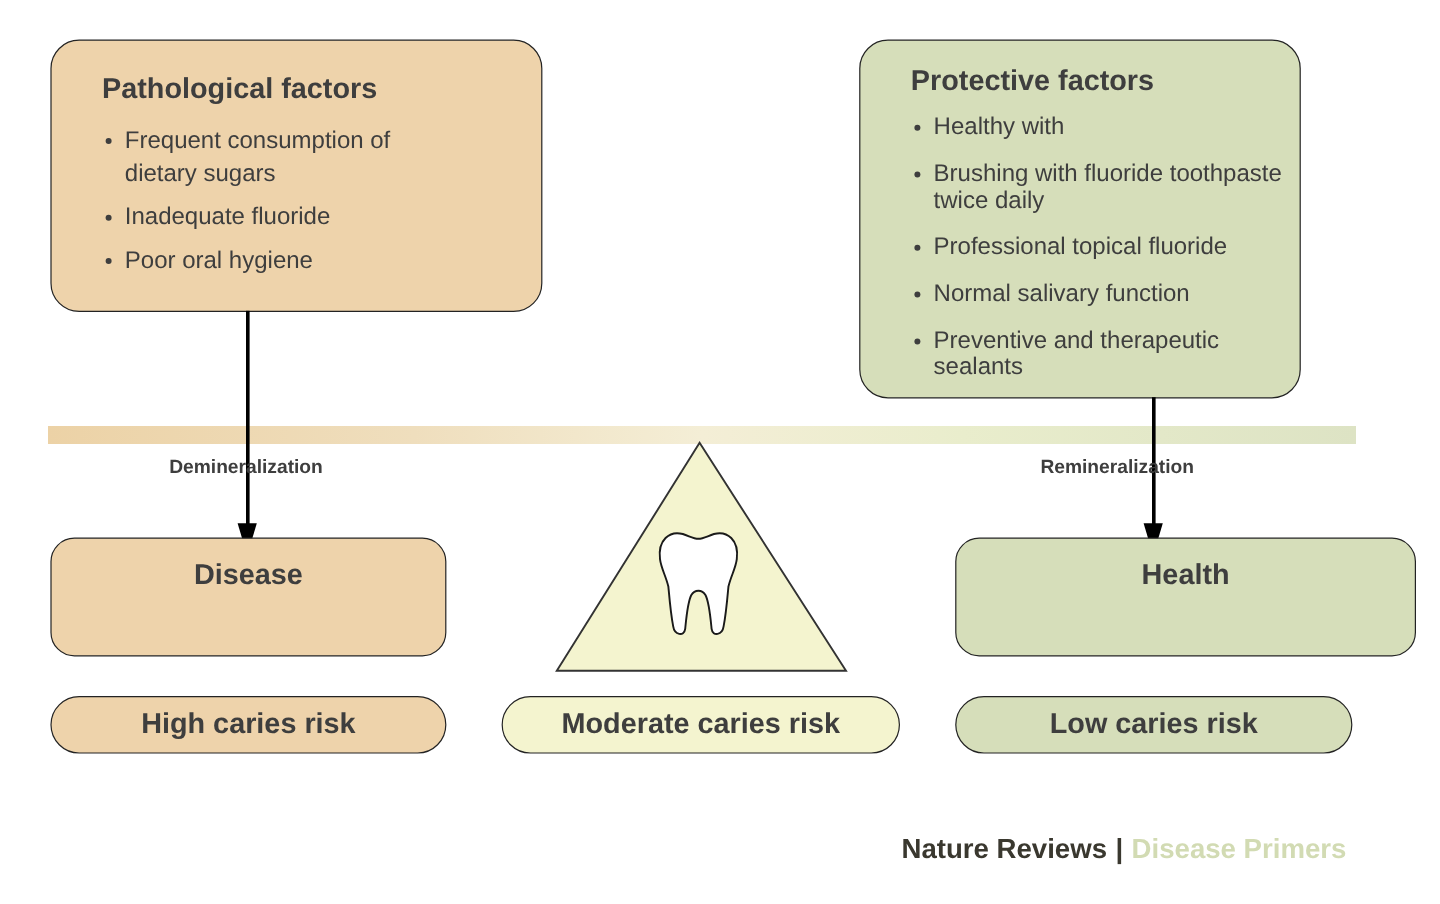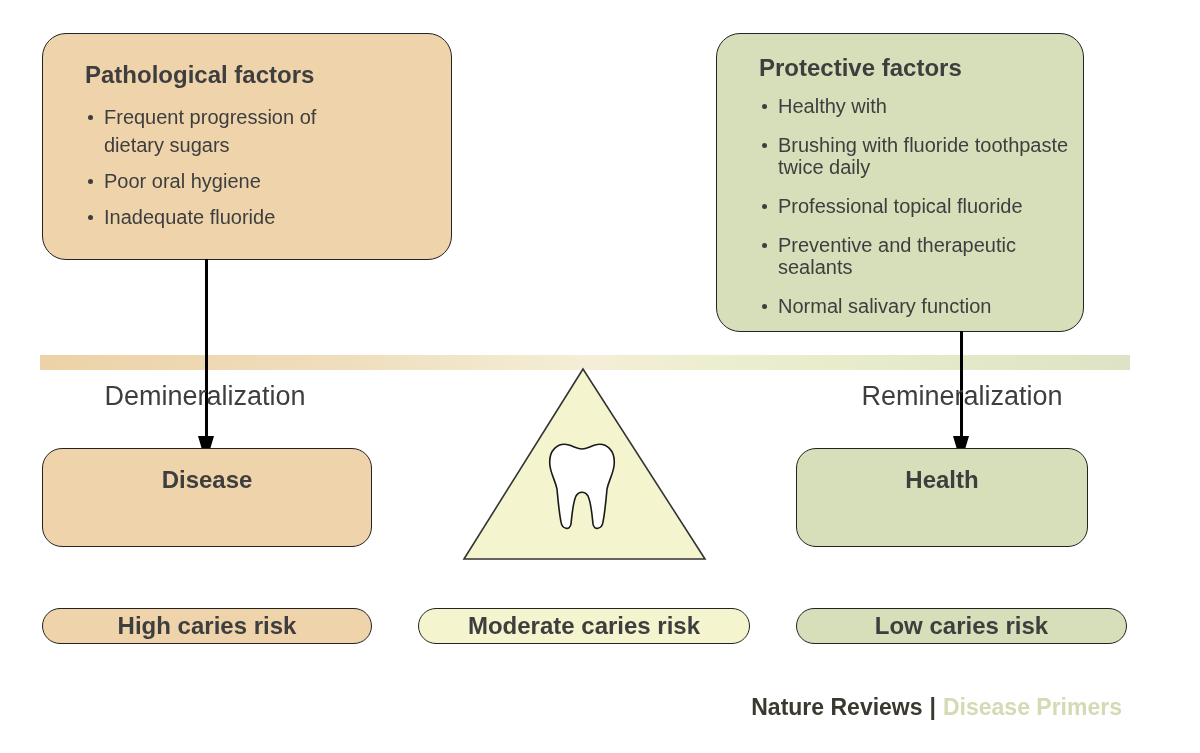--- a/index.html
+++ b/index.html
@@ -49,41 +49,41 @@
     position:absolute; width:0; height:0;
     border-left:8px solid transparent; border-right:8px solid transparent;
     border-top:27px solid #000;
   }
   #demin-arrow-head { left:198px; top:436px; }
   #remin-arrow-head { left:953px; top:436px; }
 
   
   .process-label {
     position:absolute; width:300px; text-align:center;
-    font-size:27px; font-weight:normal; top:381px;
+    font-size:16px; font-weight:bold; top:381px;
   }
   #demineralization-label { left:55px; }
-  #remineralization-label { left:812px; }
+  #remineralization-label { left:781px; }
 
   
   .fulcrum-svg { position:absolute; left:452px; top:363px; }
 
   
   .outcome-box {
     position:absolute; top:448px; height:99px; box-sizing:border-box;
     border:1.5px solid #232323; border-radius:20px; text-align:center; padding-top:17px;
   }
   #disease-box { left:42px; width:330px; background:var(--tan,#eed3ab); }
-  #health-box  { left:796px; width:292px; background:var(--green,#d6deba); }
+  #health-box  { left:796px; width:384px; background:var(--green,#d6deba); }
   .outcome-title { font-size:24px; font-weight:bold; line-height:28px; }
   .outcome-sub { font-size:20px; margin-top:9px; }
 
   
   .risk-pill {
-    position:absolute; top:608px; height:36px; box-sizing:border-box;
+    position:absolute; top:580px; height:48px; box-sizing:border-box;
     border:1.5px solid #232323; border-radius:24px;
     display:flex; align-items:center; justify-content:center;
     font-size:24px; font-weight:bold;
   }
   #high-risk-pill     { left:42px;  width:330px; background:var(--tan,#eed3ab); }
   #moderate-risk-pill { left:418px; width:332px; background:var(--pale,#f4f4cf); }
   #low-risk-pill      { left:796px; width:331px; background:var(--green,#d6deba); }
 
   
   .footer-credit {
@@ -95,34 +95,34 @@
   .footer-section { color:var(--footer-green,#d2dbb3); }
 </style>
 </head>
 <body>
 
 <div class="canvas" style="--tan: #eed3ab; --green: #d6deba; --pale: #f4f4cf; --ink: #3e3e3e; --bar-left: #ecd2a6; --bar-right: #dde3c4; --footer-green: #d2dbb3;">
 
   <div class="factor-box" id="pathological-box">
     <h2>Pathological factors</h2>
     <ul>
-      <li>Frequent progression of dietary sugars</li>
+      <li>Frequent consumption of dietary sugars</li>
+      <li>Inadequate fluoride</li>
       <li>Poor oral hygiene</li>
-      <li>Inadequate fluoride</li>
     </ul>
   </div>
 
   <div class="factor-box" id="protective-box">
     <h2>Protective factors</h2>
     <ul>
       <li>Healthy with</li>
       <li>Brushing with fluoride toothpaste twice daily</li>
       <li>Professional topical fluoride</li>
+      <li>Normal salivary function</li>
       <li>Preventive and therapeutic sealants</li>
-      <li>Normal salivary function</li>
     </ul>
   </div>
 
   <div class="gradient-bar"></div>
 
   <div class="arrow-line" id="demin-arrow-line"></div>
   <div class="arrow-head" id="demin-arrow-head"></div>
 
   <div class="arrow-line" id="remin-arrow-line"></div>
   <div class="arrow-head" id="remin-arrow-head"></div>

